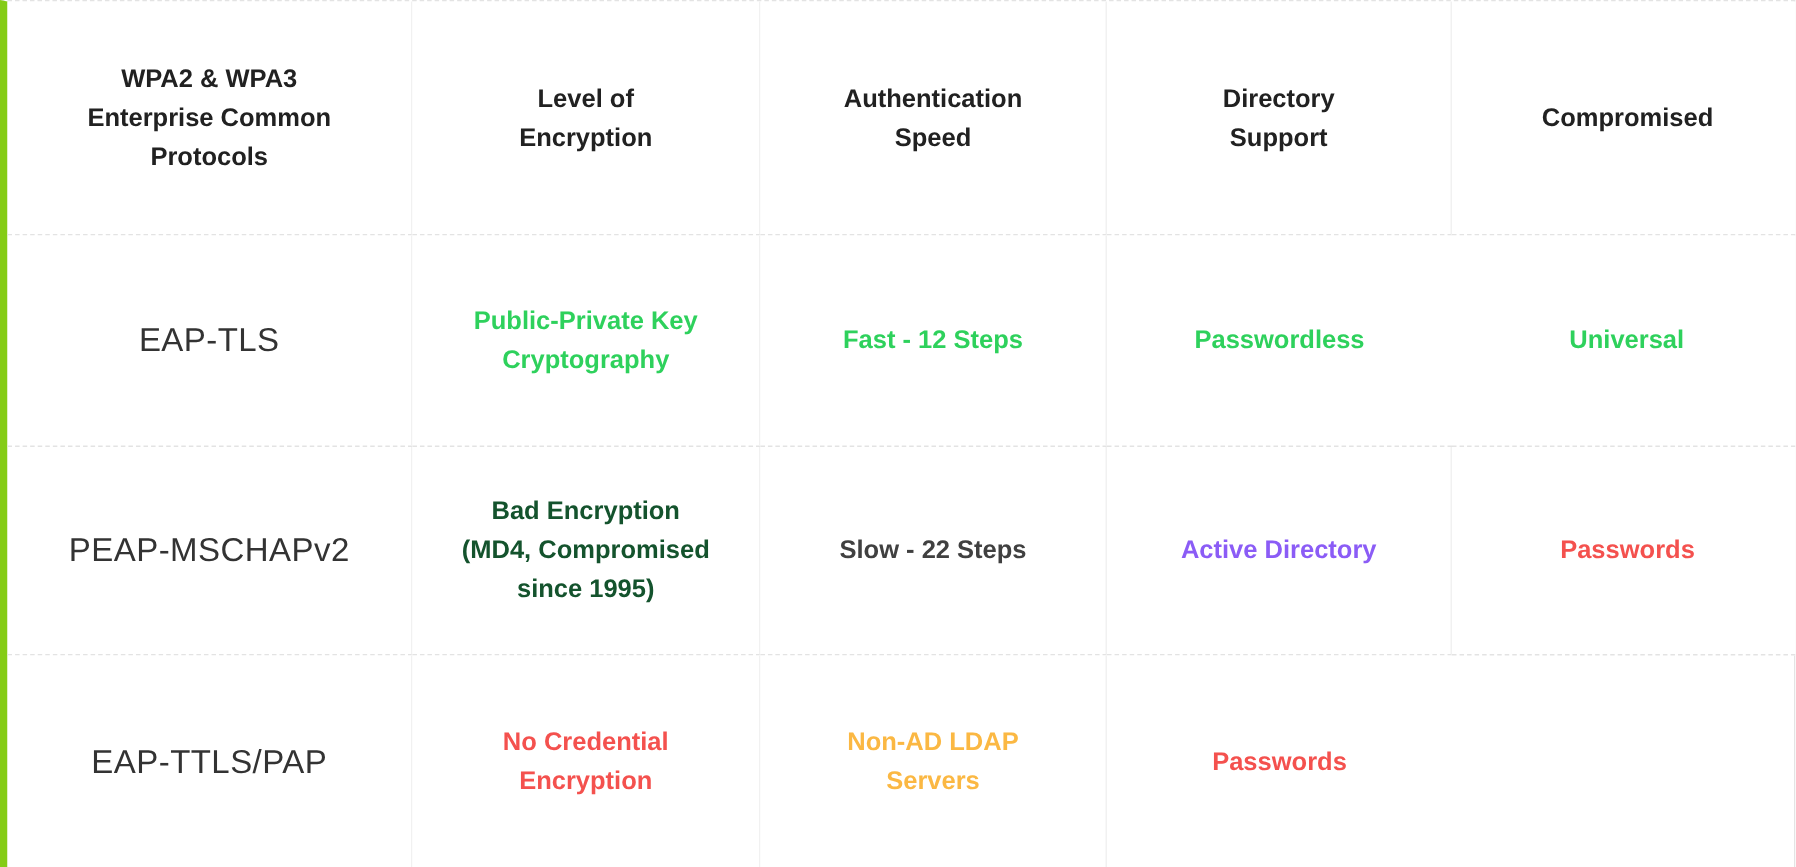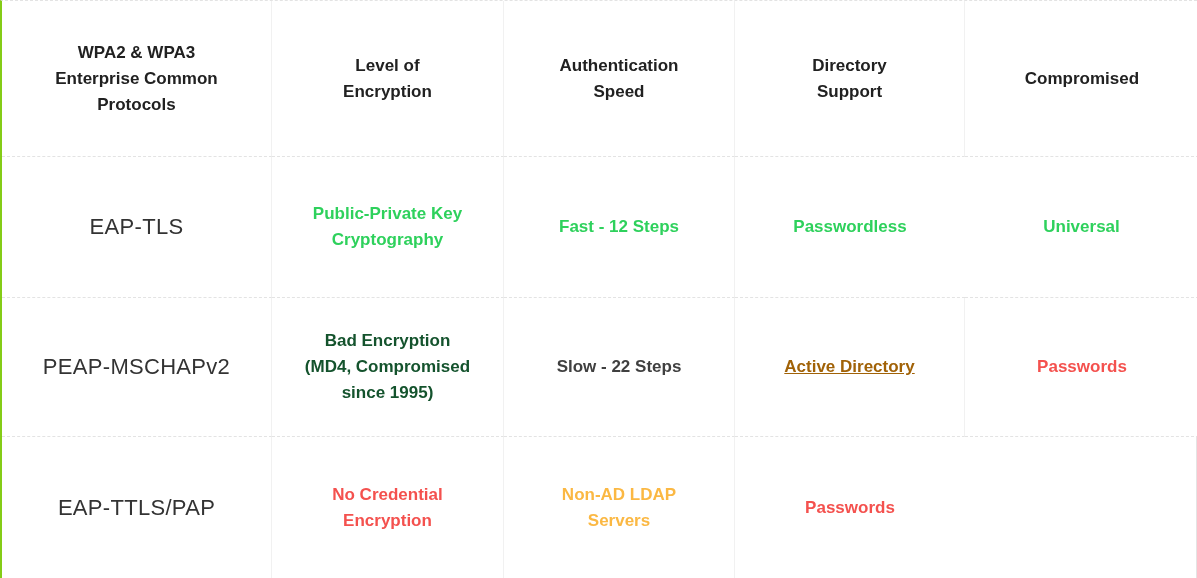--- a/index.html
+++ b/index.html
@@ -10,21 +10,21 @@
   }
   .comparison-table {
     box-sizing: border-box;
     width: 1197px;
     height: 578px;
     display: grid;
     grid-template-columns: 270px 232px 231px 230px 234px;
     grid-template-rows: 156px 141px 139px 142px;
     background: #ffffff;
     border-top: 1px dashed #e3e3e3;
-    border-left: 2px solid #84cc16;
+    border-left: 5px solid #84cc16;
     border-right: 1px solid #e4e4e4;
   }
   .cell {
     box-sizing: border-box;
     display: flex;
     align-items: center;
     justify-content: center;
     text-align: center;
     white-space: pre-line;
     padding: 8px 18px;
@@ -74,21 +74,21 @@
 Cryptography</div>
   <div class="cell status-cell" style="color: rgb(46, 209, 92);">Fast - 12 Steps</div>
   <div class="cell status-cell last-col" style="color: rgb(46, 209, 92);">Passwordless</div>
   <div class="cell status-cell" style="color: rgb(46, 209, 92);">Universal</div>
 
   <div class="cell protocol-cell">PEAP-MSCHAPv2</div>
   <div class="cell status-cell" style="color: #14532d;">Bad Encryption
 (MD4, Compromised
 since 1995)</div>
   <div class="cell status-cell" style="color: #404040;">Slow - 22 Steps</div>
-  <div class="cell status-cell" style="color: #a16207; text-decoration: underline;">Active Directory</div>
+  <div class="cell status-cell" style="color: #8b5cf6;">Active Directory</div>
   <div class="cell status-cell last-col" style="color: rgb(244, 81, 78);">Passwords</div>
 
   <div class="cell protocol-cell">EAP-TTLS/PAP</div>
   <div class="cell status-cell" style="color: rgb(244, 81, 78);">No Credential
 Encryption</div>
   <div class="cell status-cell" style="color: rgb(251, 184, 67);">Non-AD LDAP
 Servers</div>
   <div class="cell status-cell last-col" style="color: rgb(244, 81, 78);">Passwords</div>
 
 </div>

